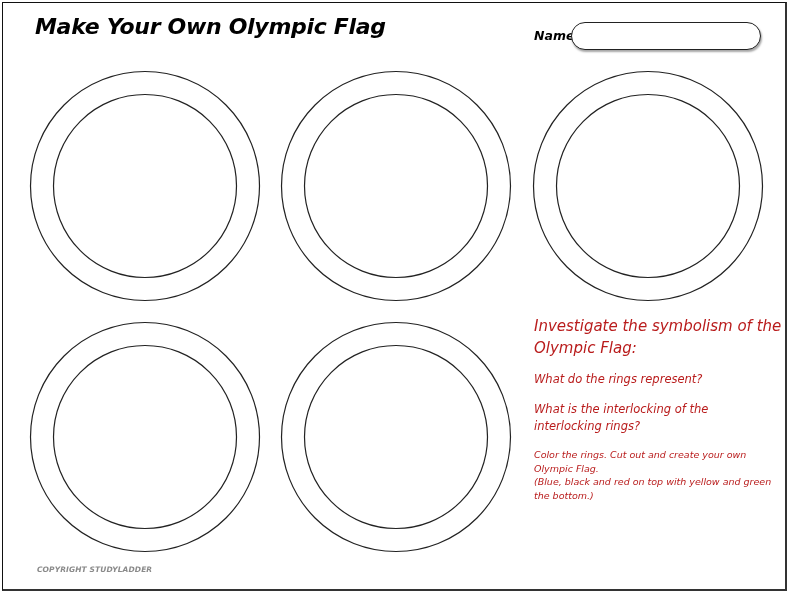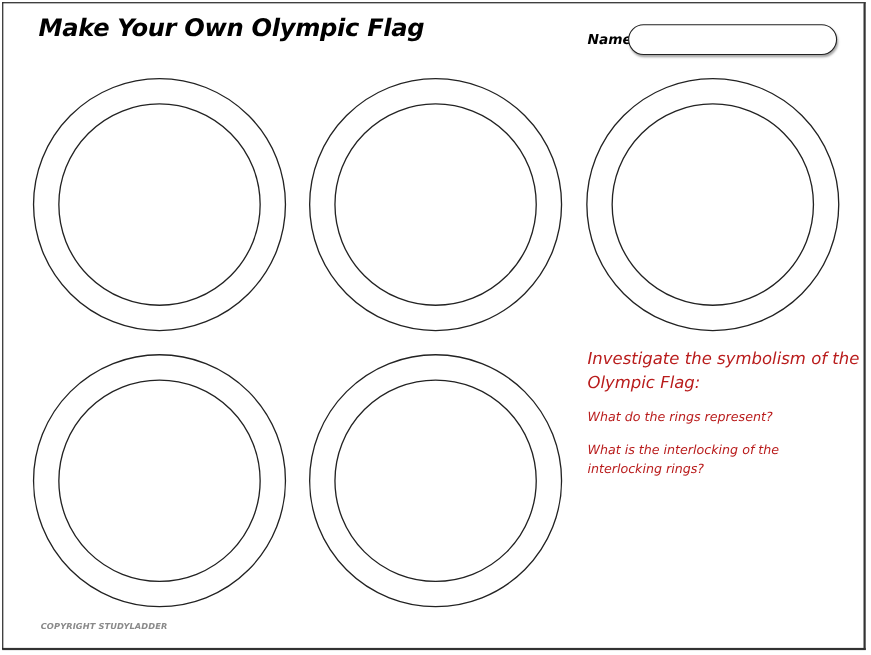--- a/index.html
+++ b/index.html
@@ -45,15 +45,19 @@
   <g fill="none" stroke="#222" stroke-width="1.2">
     <circle cx="396" cy="437" r="114.5"></circle>
     <circle cx="396" cy="437" r="91.5"></circle>
   </g>
 </svg>
 
 <div class="panel">
   <p class="heading">Investigate the symbolism of the Olympic Flag:</p>
   <p class="q">What do the rings represent?</p>
   <p class="q">What is the interlocking of the interlocking rings?</p>
+  <p class="instructions">
+    <span>Color the rings. Cut out and create your own Olympic Flag.</span><br>
+    <span>(Blue, black and red on top with yellow and green the bottom.)</span>
+  </p>
 </div>
 
 <div class="copyright">COPYRIGHT STUDYLADDER</div>
 
 </body></html>

